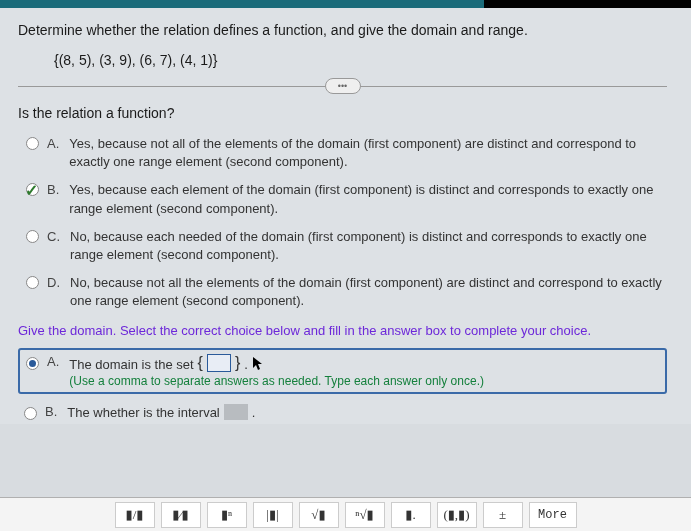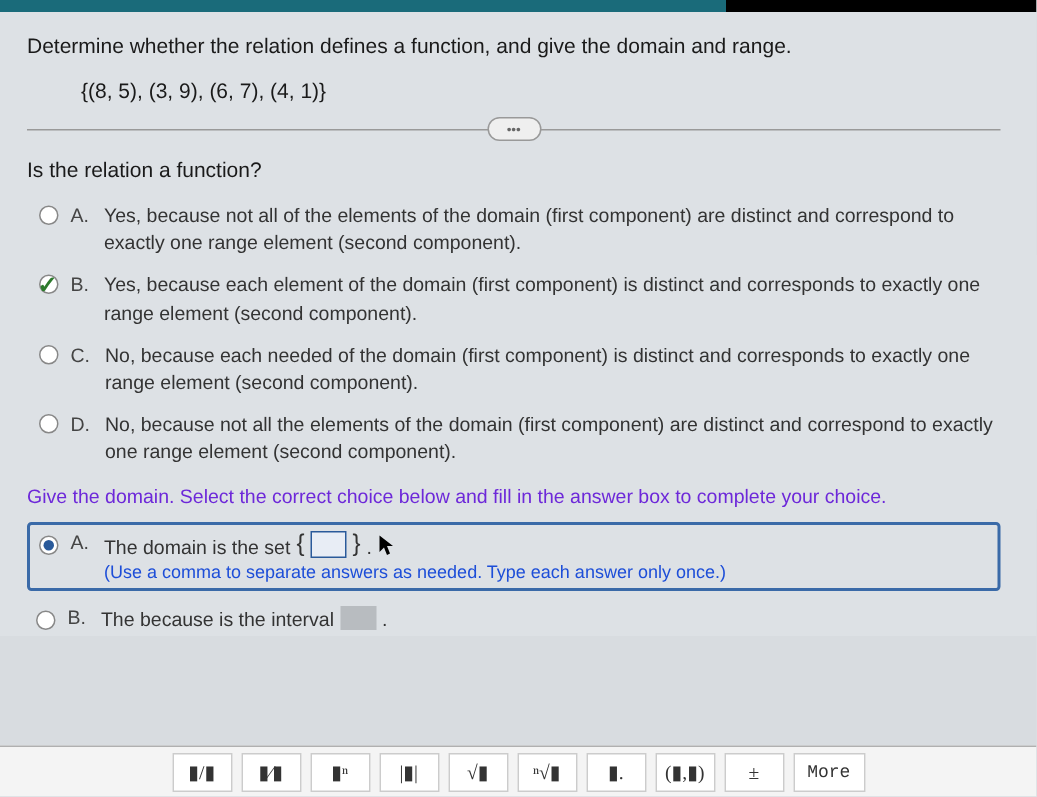--- a/index.html
+++ b/index.html
@@ -142,21 +142,21 @@
       display: inline-block;
     }
     .input-box-gray {
       width: 24px;
       height: 16px;
       background: #b8bcc0;
       display: inline-block;
     }
     .hint {
       font-size: 12px;
-      color: #1d4ed8;
+      color: #15803d;
       margin-top: 2px;
     }
     .cursor {
       display: inline-block;
       width: 12px;
       height: 16px;
     }
     .math-toolbar {
       position: absolute;
       bottom: 0;
@@ -248,21 +248,21 @@
       </div>
       <div class="hint">(Use a comma to separate answers as needed. Type each answer only once.)</div>
     </div>
   </div>
 
   <div class="domain-choice">
     <div class="radio" style="margin-top:3px;"></div>
     <div class="option-letter">B.</div>
     <div class="domain-content">
       <div class="domain-line">
-        <span>The because is the interval</span>
+        <span>The whether is the interval</span>
         <span class="input-box-gray"></span>
         <span>.</span>
       </div>
     </div>
   </div>
 
 </div>
 
 <div class="math-toolbar">
   <div class="tool-btn">▮/▮</div>

